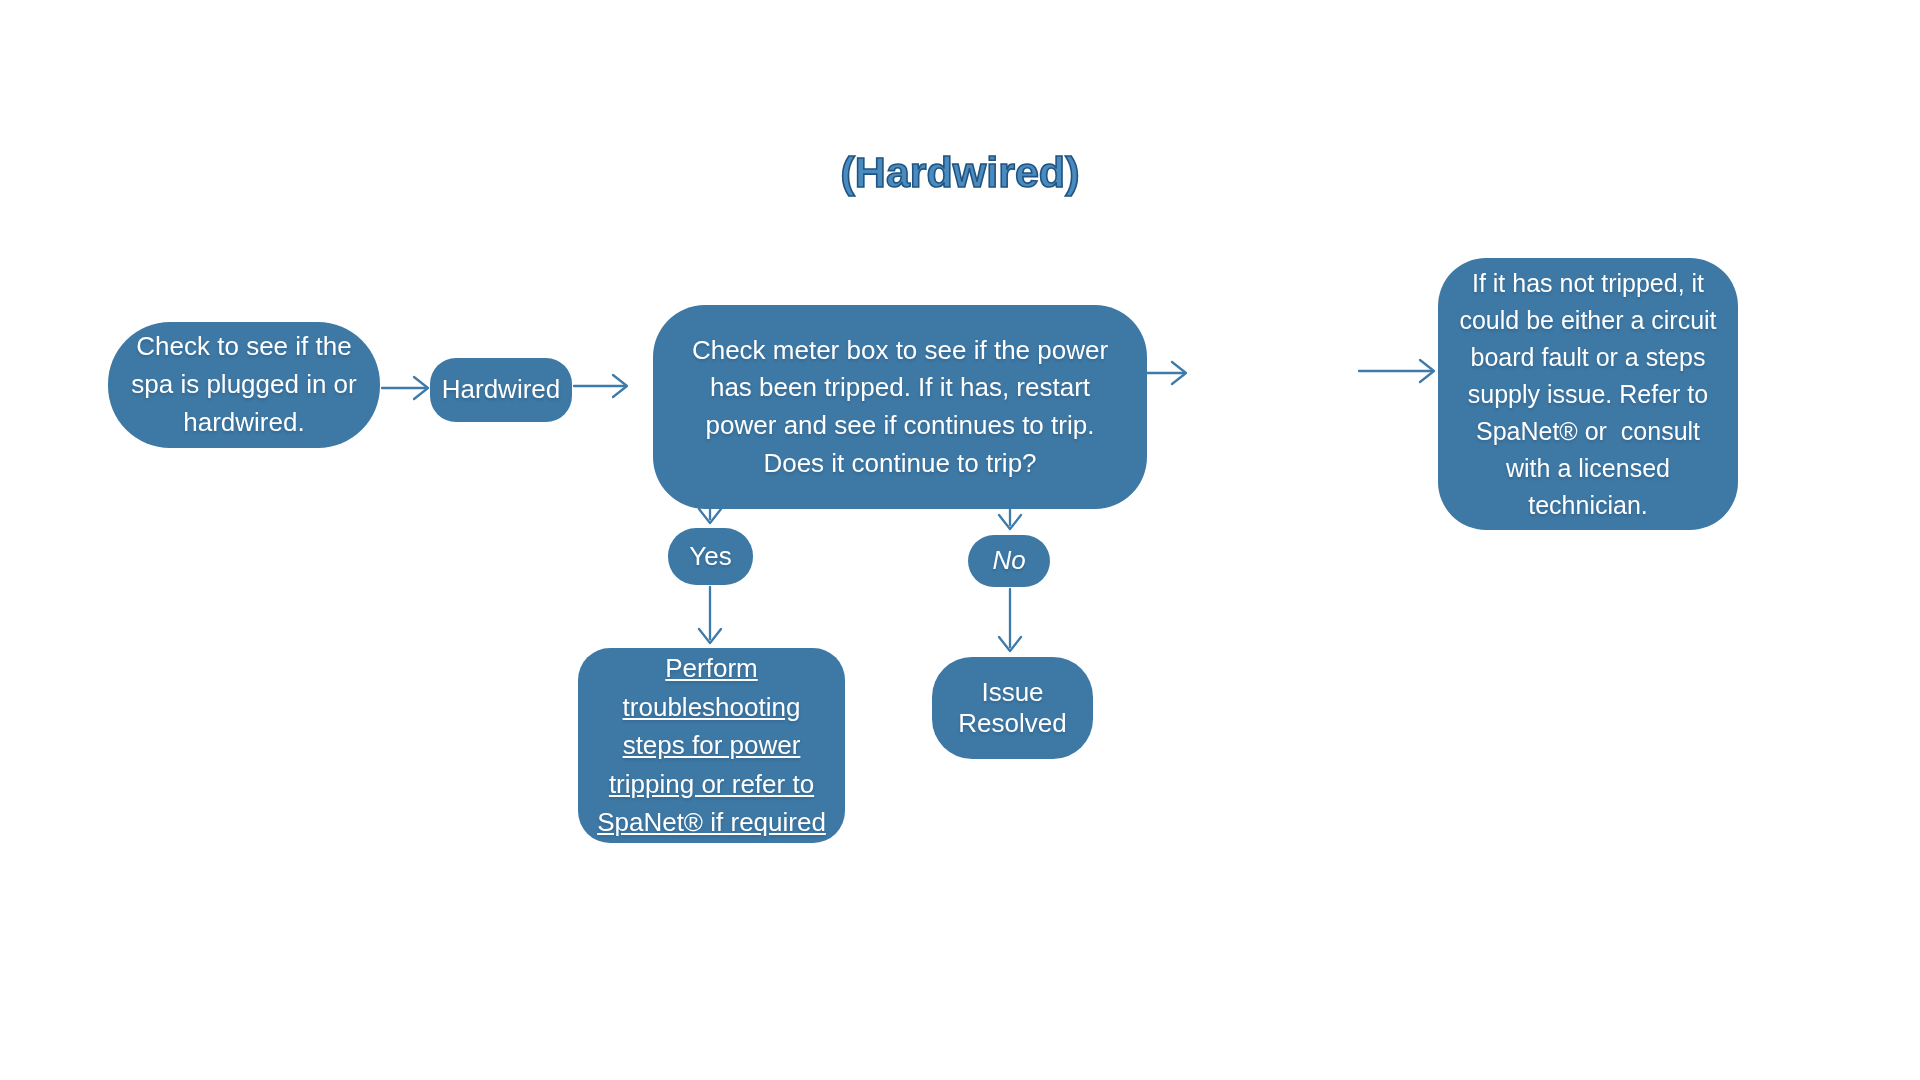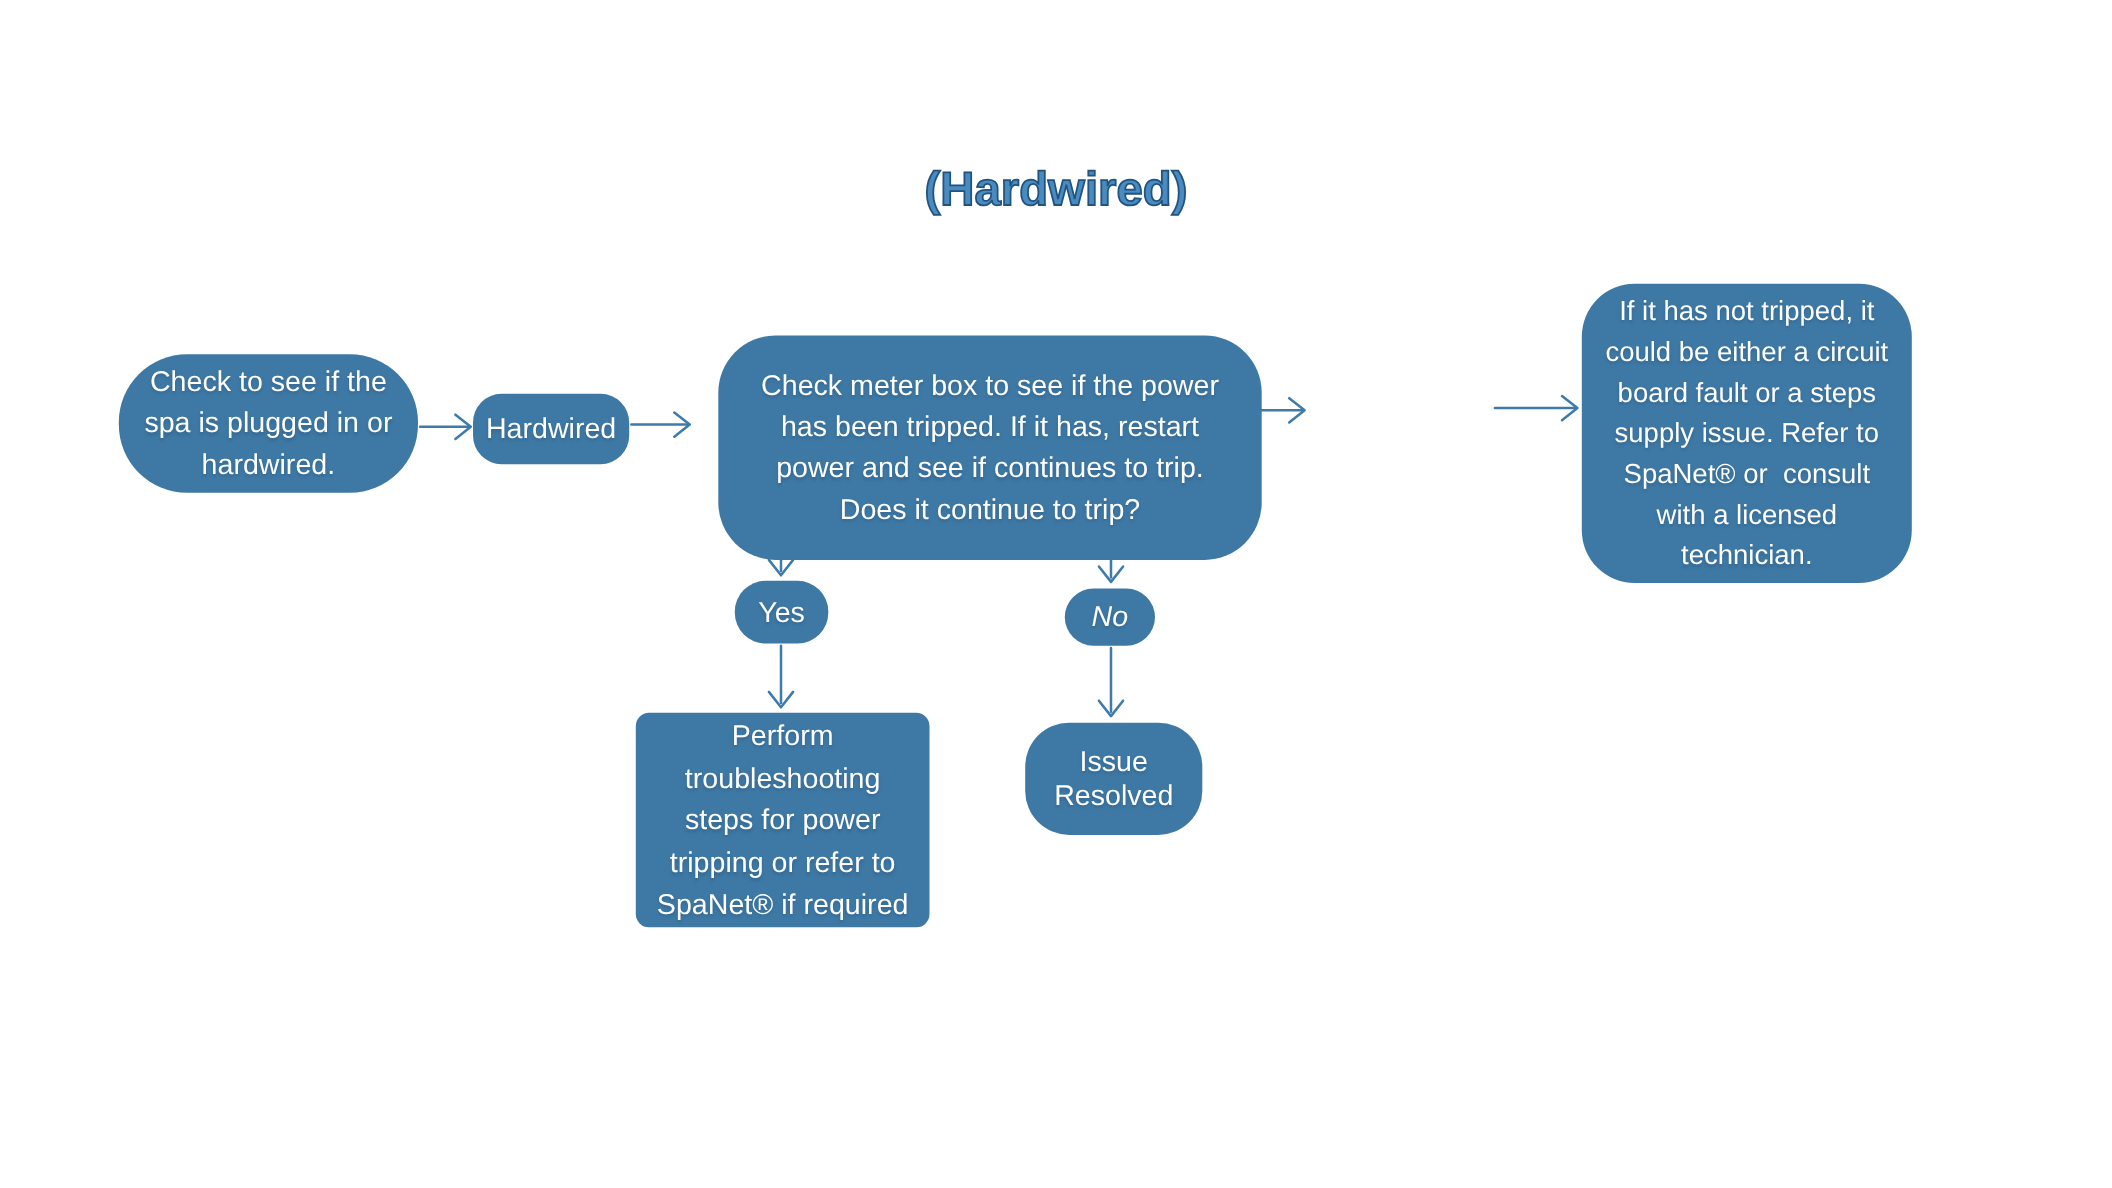--- a/index.html
+++ b/index.html
@@ -125,21 +125,21 @@
   </div>
 
   <div class="node" style="left:668px; top:528px; width:85px; height:57px; border-radius:28px;text-align:center;">
     <span>Yes</span>
   </div>
 
   <div class="node" style="left:968px; top:535px; width:82px; height:52px; border-radius:26px;font-style:italic;">
     <span>No</span>
   </div>
 
-  <div class="node" style="left:578px; top:648px; width:267px; height:195px; border-radius:12px; line-height:1.48;">
+  <div class="node" style="left:578px; top:648px; width:267px; height:195px; border-radius:32px; line-height:1.48;text-decoration:underline;">
     <span>Perform
 troubleshooting
 steps for power
 tripping or refer to
 SpaNet® if required</span>
   </div>
 
   <div class="node" style="left:932px; top:657px; width:161px; height:102px; border-radius:40px; line-height:1.18;">
     <span>Issue
 Resolved</span>

